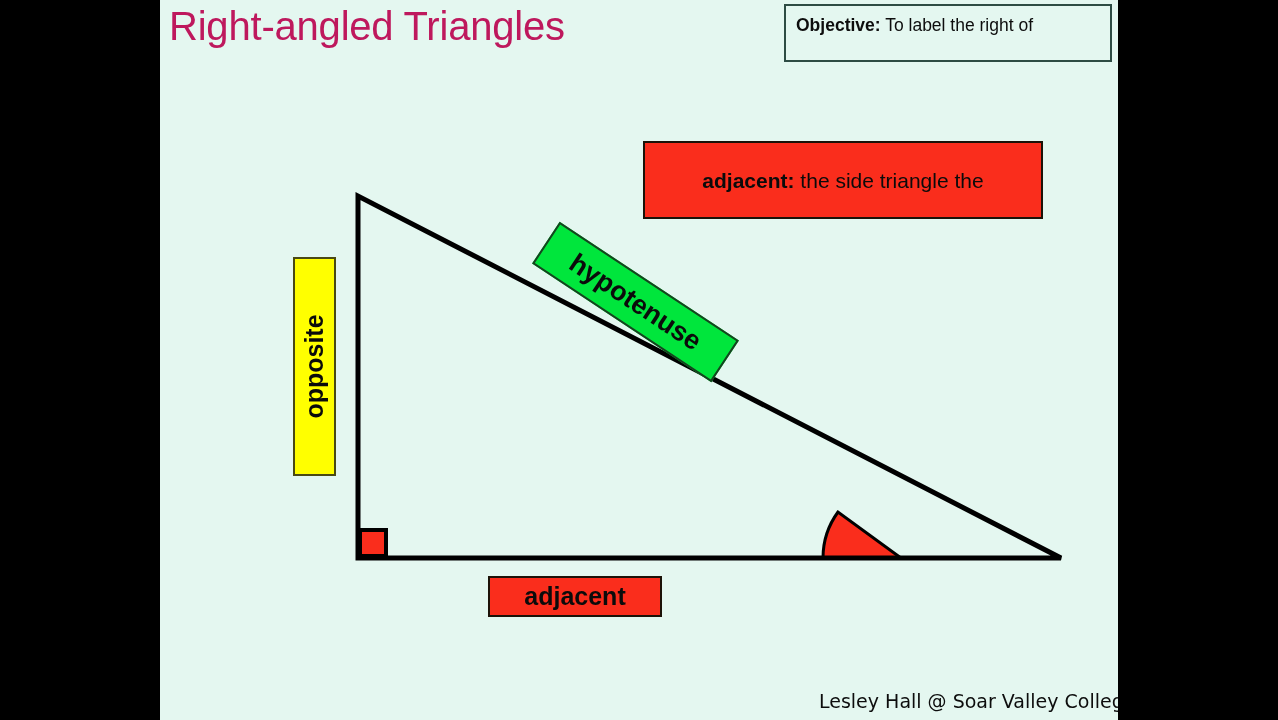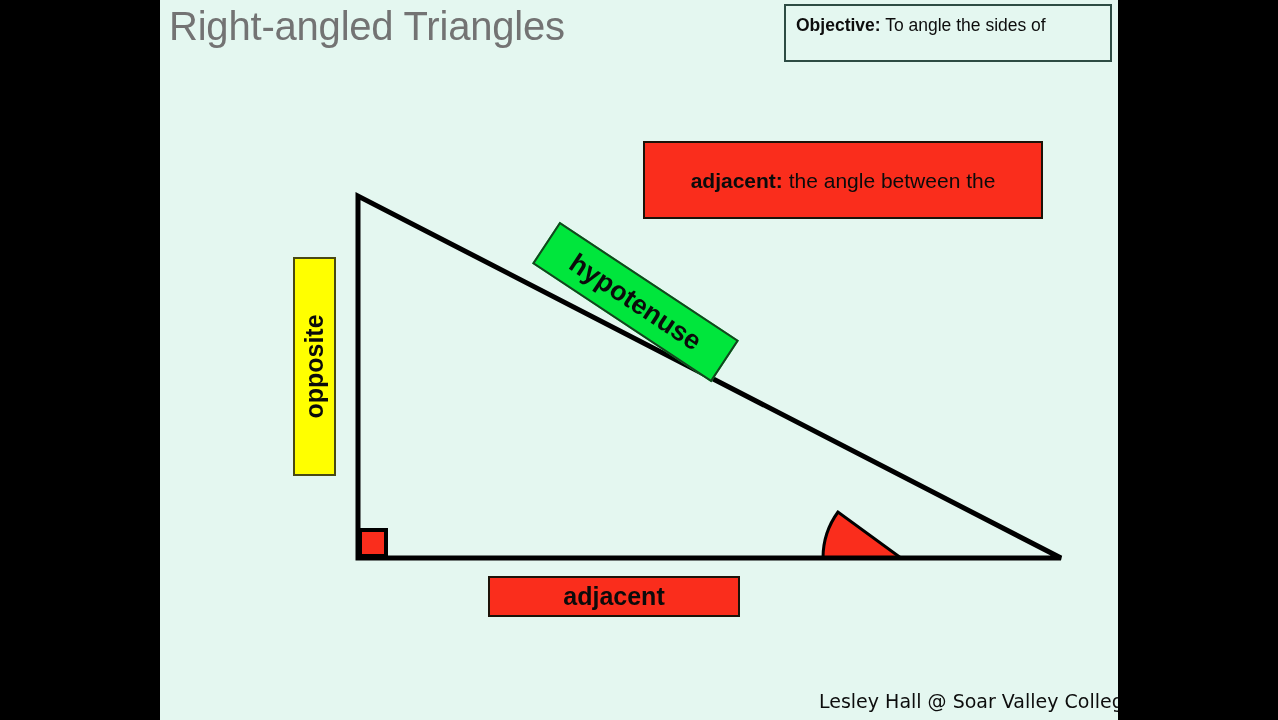--- a/index.html
+++ b/index.html
@@ -42,21 +42,21 @@
     overflow: hidden;
   }
 
   
   #title {
     position: absolute;
     left: 9px;
     top: 4px;
     font-size: 40px;
     font-weight: 400;
-    color: #737373;
+    color: #be185d;
     letter-spacing: -0.2px;
     white-space: nowrap;
   }
 
   
   #objective-box {
     position: absolute;
     left: 624px;
     top: 4px;
     width: 328px;
@@ -154,21 +154,21 @@
     font-weight: bold;
     color: #0b0b0b;
     white-space: nowrap;
   }
 
   
   #adjacent-label {
     position: absolute;
     left: 328px;
     top: 576px;
-    width: 252px;
+    width: 174px;
     height: 41px;
     box-sizing: border-box;
     background: #fa2d1c;
     border: 2px solid #1c1208;
     display: flex;
     align-items: center;
     justify-content: center;
   }
   #adjacent-label span {
     font-size: 25px;
@@ -194,25 +194,25 @@
 <div id="stage">
 
   <div class="letterbox left"></div>
   <div class="letterbox right"></div>
 
   <div id="slide">
 
     <div id="title">Right-angled Triangles</div>
 
     <div id="objective-box">
-      <div class="line"><span class="lead">Objective:</span><span> To angle the sides of</span></div>
+      <div class="line"><span class="lead">Objective:</span><span> To label the right of</span></div>
     </div>
 
     <div id="adjacent-def">
-      <div class="line"><span class="lead">adjacent:</span><span> the angle between the</span></div>
+      <div class="line"><span class="lead">adjacent:</span><span> the side triangle the</span></div>
     </div>
 
     <svg id="triangle-svg" viewBox="0 0 958 720" xmlns="http://www.w3.org/2000/svg">
 
       <path d="M 741 558 L 663 558 A 78 78 0 0 1 678 512 Z" fill="#fa2d1c" stroke="#000000" stroke-width="3"></path>
 
       <rect x="200" y="530" width="26" height="26" fill="#fa2d1c" stroke="#000000" stroke-width="4"></rect>
 
       <path d="M 198 196 L 198 558 L 901 558 Z" fill="none" stroke="#000000" stroke-width="5" stroke-linejoin="miter"></path>
     </svg>

